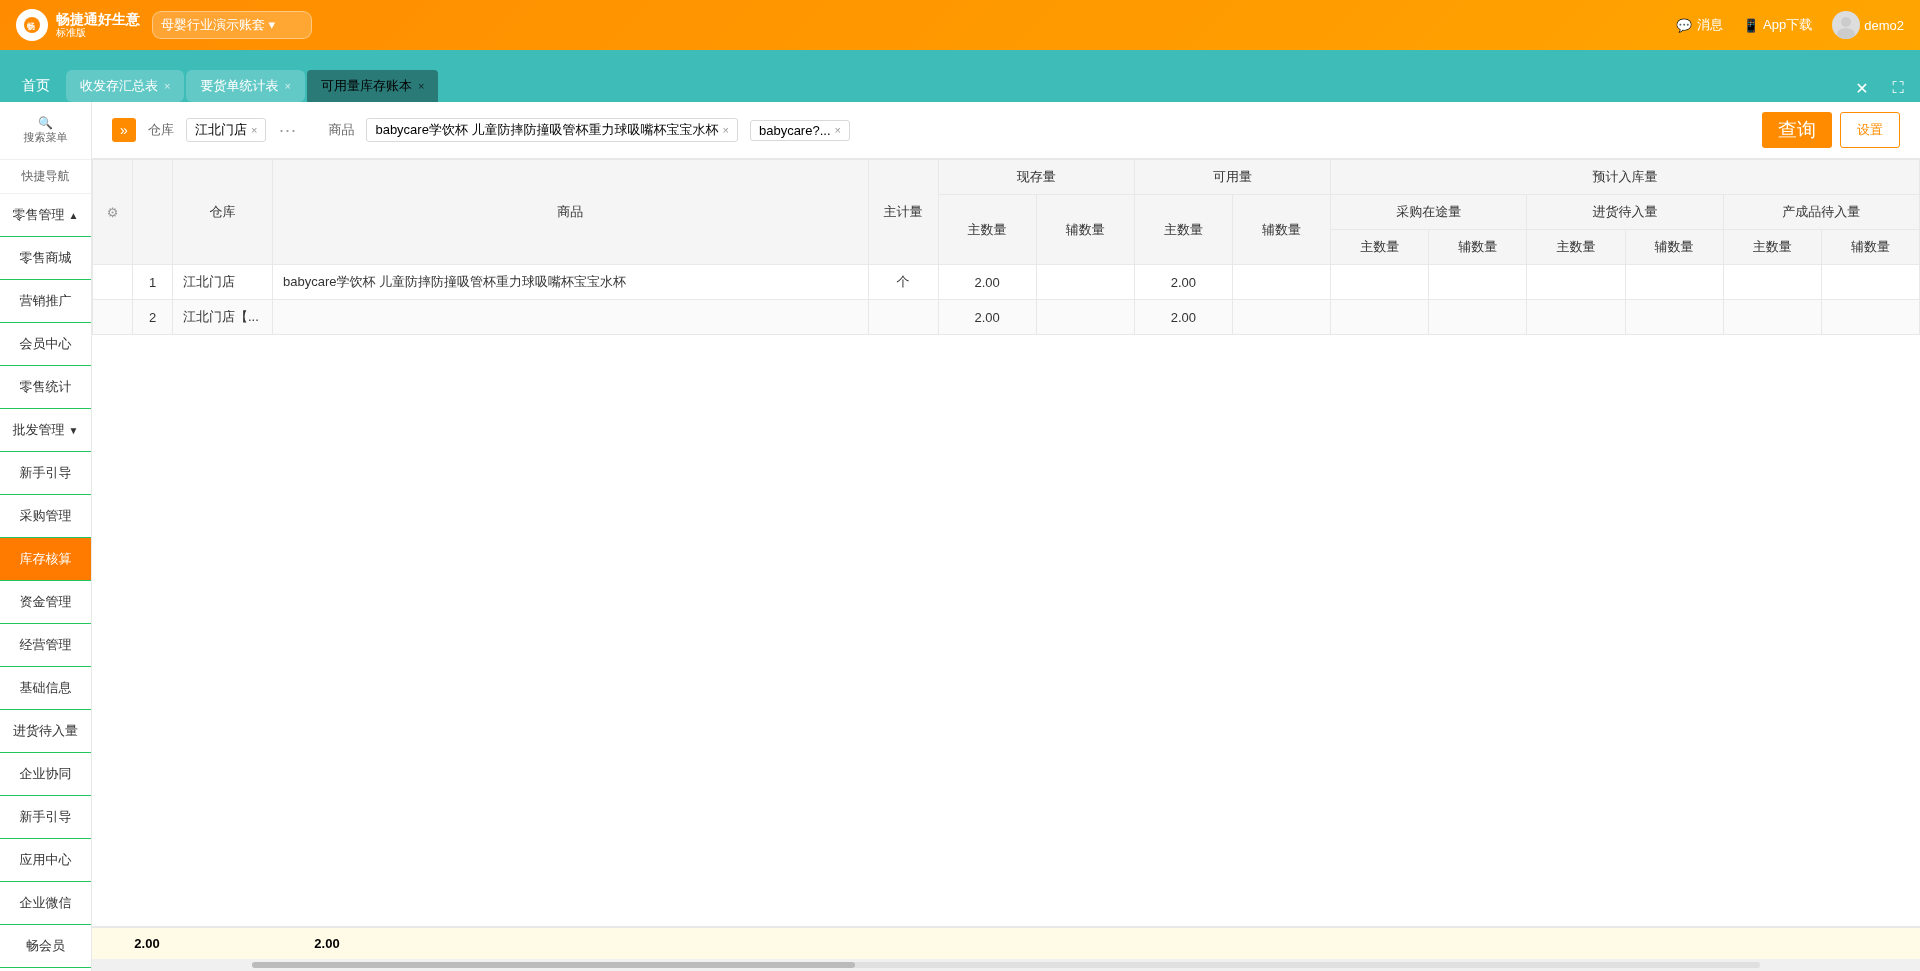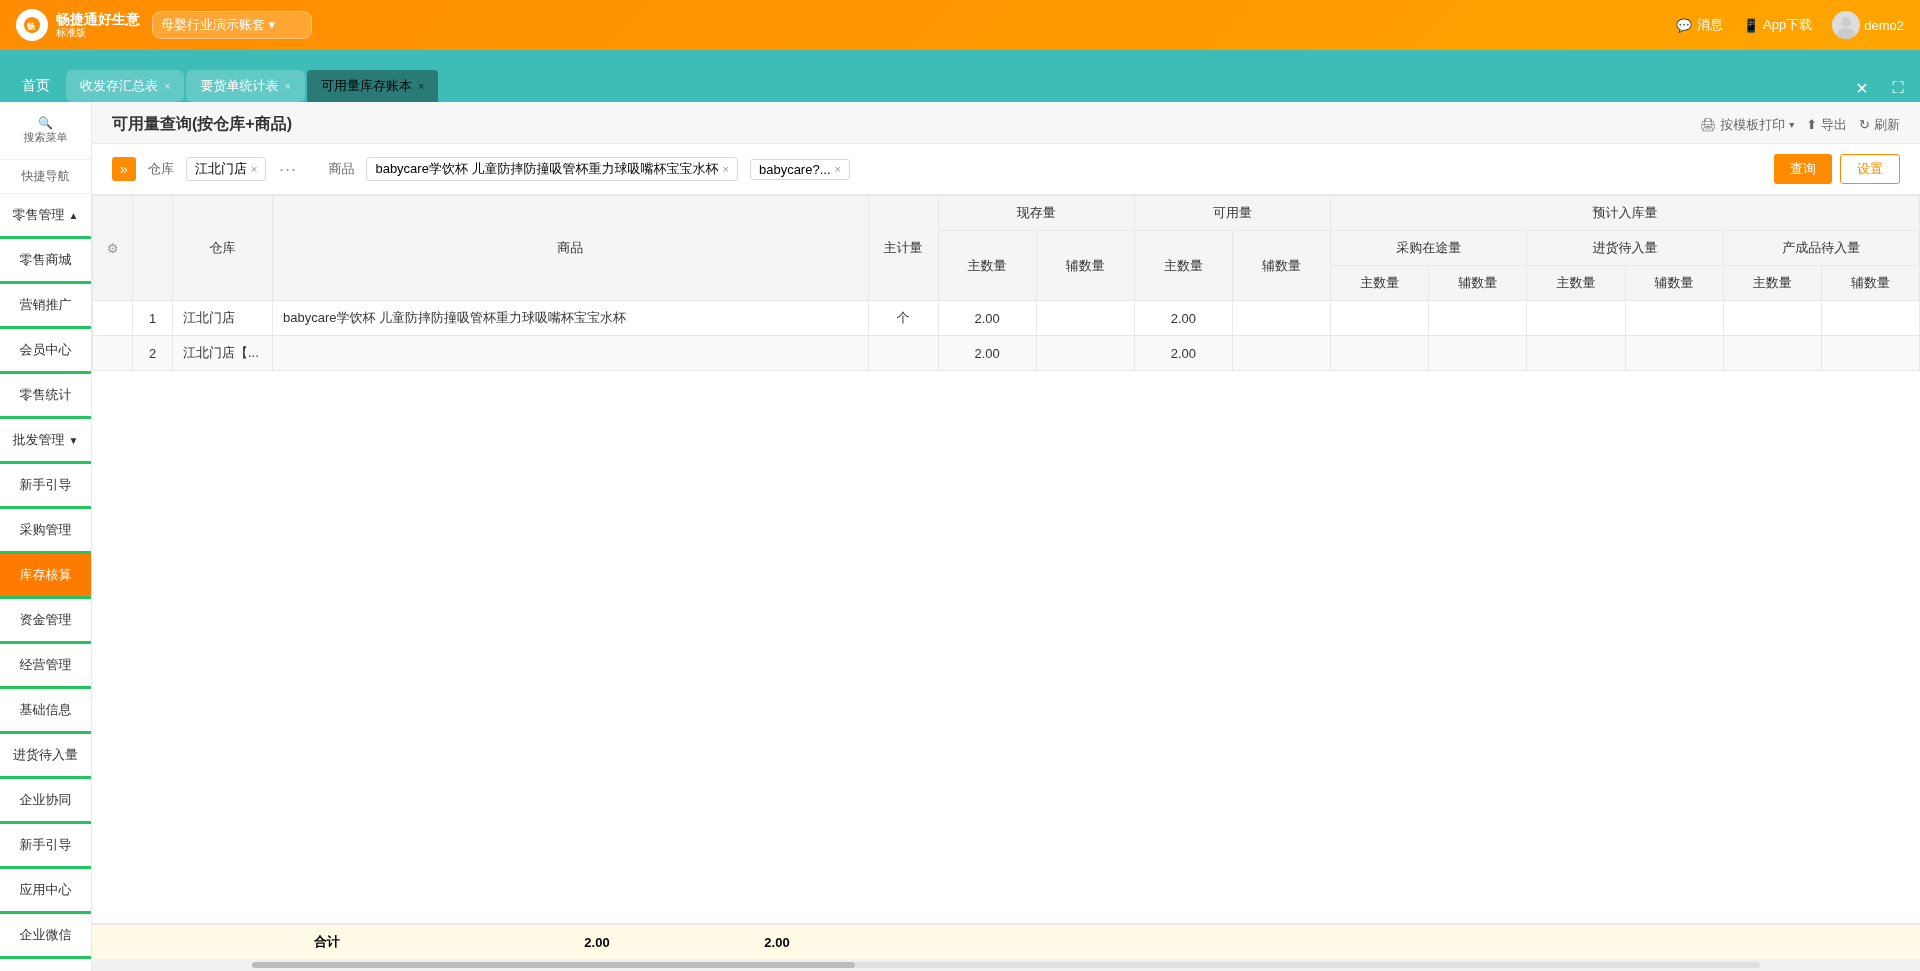--- a/index.html
+++ b/index.html
@@ -110,21 +110,21 @@
     .sidebar-item {
       padding: 12px 8px;
       text-align: center;
       color: #333;
       font-size: 13px;
       cursor: pointer;
       display: flex;
       flex-direction: column;
       align-items: center;
       gap: 4px;
-      border-bottom: 3px solid #22c55e;
+      border-bottom: 1px solid #22c55e;
     }
     .sidebar-item.active {
       background: #ff7b00;
       color: white;
     }
     .sidebar-item.has-arrow {
       flex-direction: row;
       justify-content: center;
       gap: 4px;
     }
@@ -194,21 +194,21 @@
     }
     .filter-tag-close { color: #999; cursor: pointer; font-size: 11px; }
     .filter-more { color: #999; font-size: 18px; cursor: pointer; }
     .filter-actions { margin-left: auto; display: flex; gap: 8px; }
     .btn-query {
       background: #ff8c00;
       color: white;
       border: none;
       border-radius: 3px;
       padding: 5px 16px;
-      font-size: 13px;
+      font-size: 19px;
       cursor: pointer;
     }
     .btn-settings {
       background: white;
       color: #ff8c00;
       border: 1px solid #ff8c00;
       border-radius: 3px;
       padding: 5px 16px;
       font-size: 13px;
       cursor: pointer;
@@ -416,38 +416,20 @@
     <div class="sidebar-item">
       <span>企业微信</span>
     </div>
     <div class="sidebar-item">
       <span>畅会员</span>
     </div>
   </div>
 
   <div class="content-area">
 
-    <div class="page-header">
-      <h2 class="page-title">可用量查询(按仓库+商品)</h2>
-      <div class="page-actions">
-        <div class="action-btn">
-          <span>🖨</span>
-          <span>按模板打印</span>
-          <span style="font-size:10px;">▾</span>
-        </div>
-        <div class="action-btn">
-          <span>⬆</span>
-          <span>导出</span>
-        </div>
-        <div class="action-btn">
-          <span>↻</span>
-          <span>刷新</span>
-        </div>
-      </div>
-    </div>
 
     <div class="filter-bar">
       <button class="filter-expand-btn">»</button>
       <span class="filter-label">仓库</span>
       <div class="filter-tag">
         <span>江北门店</span>
         <span class="filter-tag-close">×</span>
       </div>
       <span class="filter-more">···</span>
       <span class="filter-label" style="margin-left:20px;">商品</span>
@@ -532,21 +514,20 @@
     <td></td>
     <td></td>
     <td></td>
     <td></td>
   </tr>
           </tbody>
       </table>
     </div>
 
     <div class="table-footer">
-      <div style="width:450px; text-align:center;">合计</div>
       <div style="width:90px; text-align:center;">2.00</div>
       <div style="width:90px; text-align:center;"></div>
       <div style="width:90px; text-align:center;">2.00</div>
       <div style="width:90px; text-align:center;"></div>
       <div style="flex:1;"></div>
     </div>
 
     <div class="bottom-scrollbar">
       <div class="scrollbar-track">
         <div class="scrollbar-thumb"></div>

